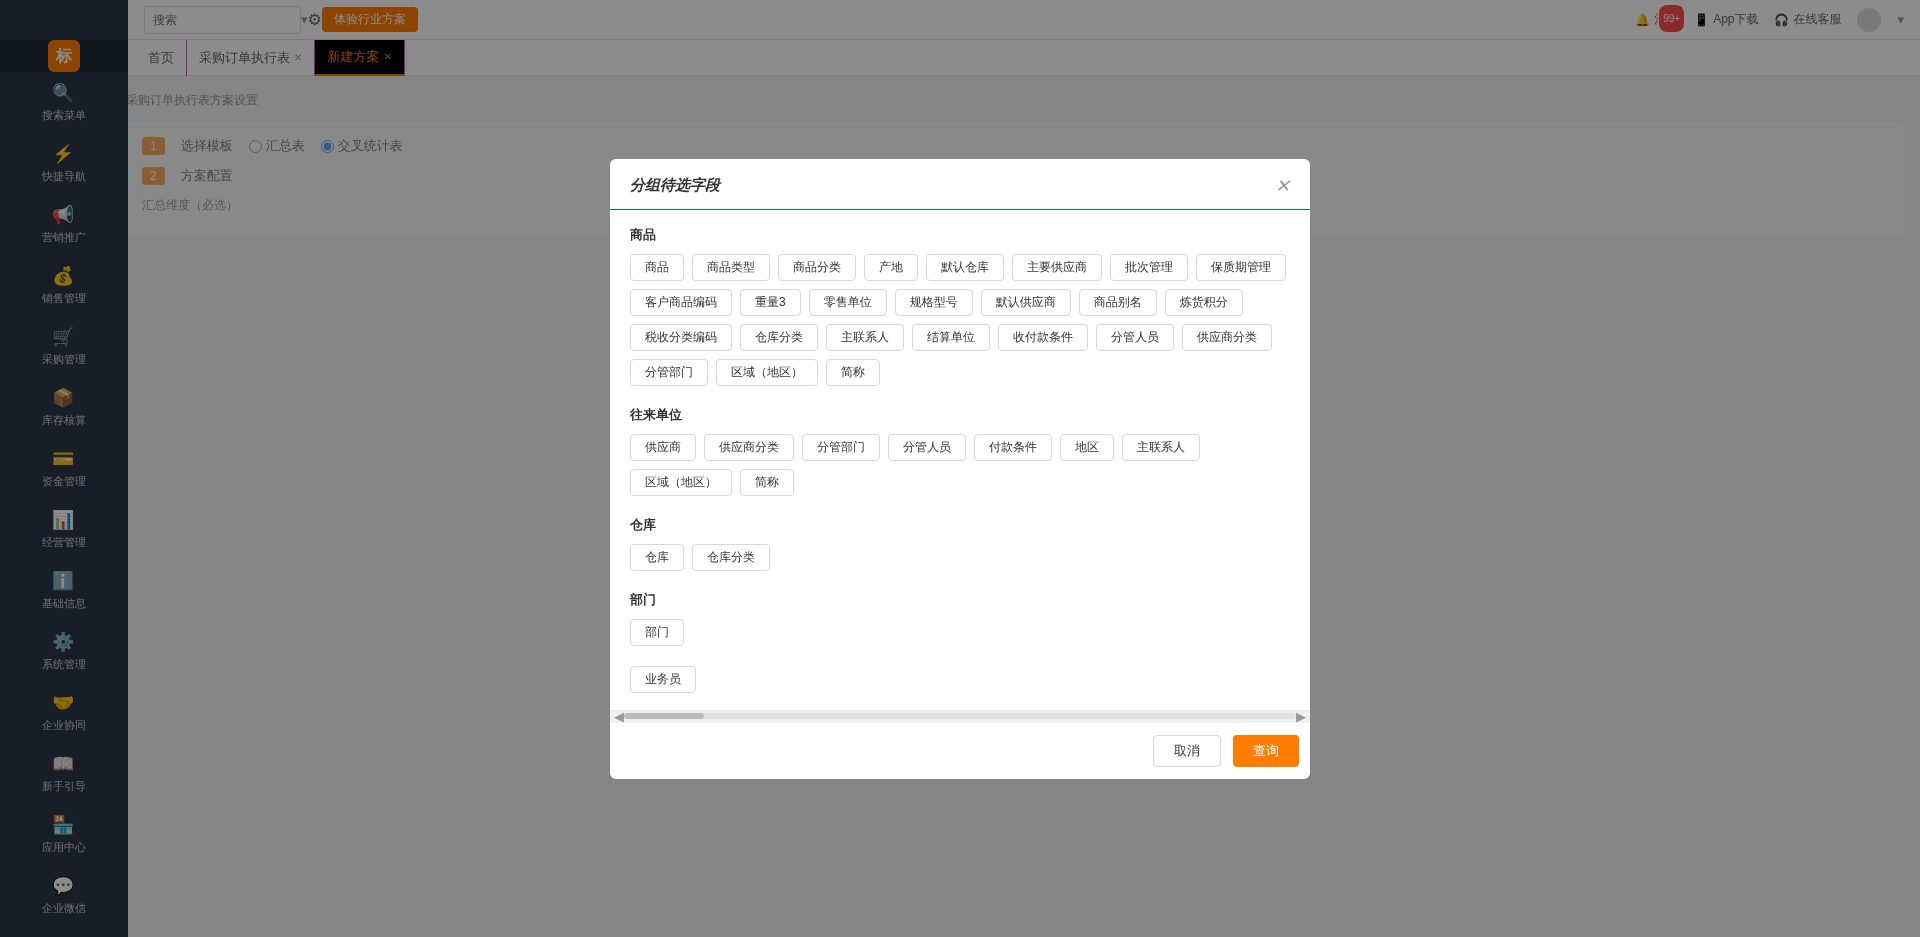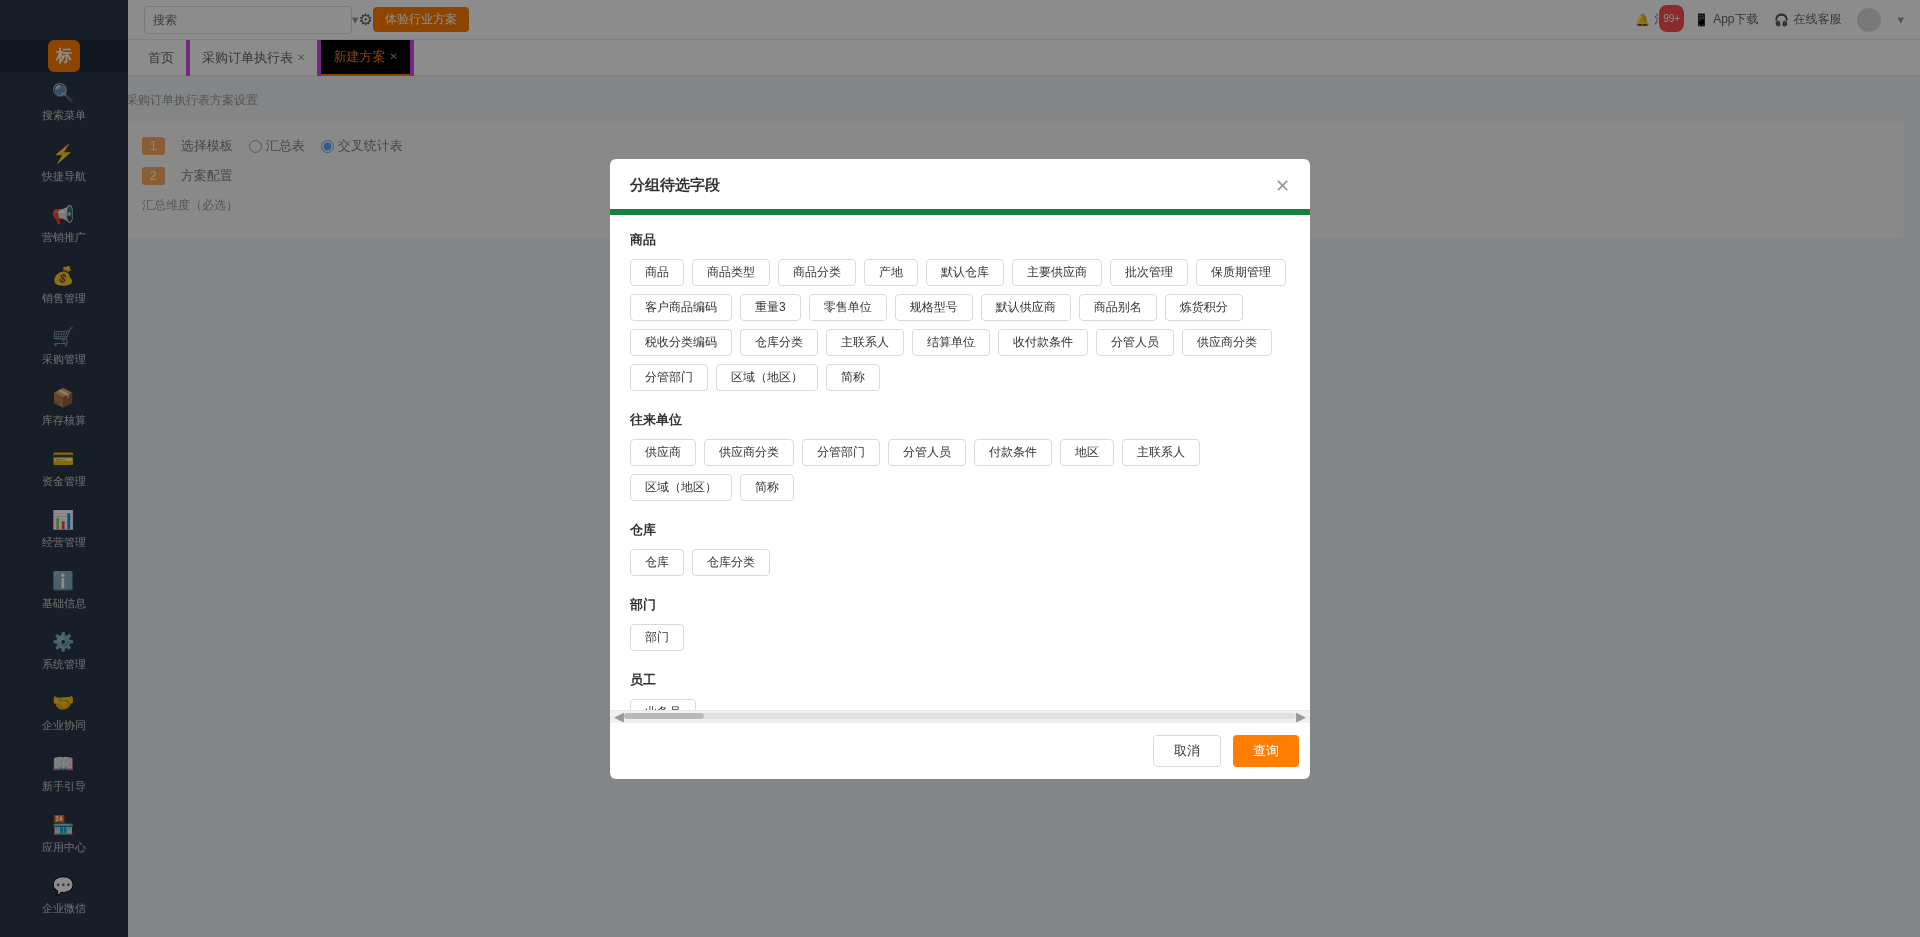--- a/index.html
+++ b/index.html
@@ -1,51 +1,51 @@
 <!DOCTYPE html>
 <html><head>
   <meta charset="utf-8">
   <style>
     * { box-sizing: border-box; margin: 0; padding: 0; }
     body { font-family: 'Microsoft YaHei', Arial, sans-serif; font-size: 13px; background: #f0f2f5; color: #333; }
 
     
     .topbar { height: 40px; background: #fff; display: flex; align-items: center; padding: 0 16px; border-bottom: 1px solid #e8e8e8; position: fixed; top: 0; left: 0; right: 0; z-index: 100; }
     .logo-icon { width: 32px; height: 32px; background: #ff7d00; border-radius: 6px; display: flex; align-items: center; justify-content: center; color: white; font-weight: bold; font-size: 16px; }
-    .topbar-search { width: 208px; height: 28px; border: 1px solid #ddd; border-radius: 4px; padding: 0 8px; font-size: 12px; color: #999; }
+    .topbar-search { width: 157px; height: 28px; border: 1px solid #ddd; border-radius: 4px; padding: 0 8px; font-size: 12px; color: #999; }
     .topbar-arrow { color: #999; cursor: pointer; }
     .topbar-gear { color: #666; cursor: pointer; font-size: 16px; }
     .topbar-btn { background: #ff7d00; color: white; border: none; border-radius: 4px; padding: 4px 12px; cursor: pointer; font-size: 12px; }
     .topbar-right { display: flex; align-items: center; gap: 16px; margin-left: auto; }
     .topbar-badge { position: relative; display: flex; align-items: center; gap: 4px; font-size: 12px; color: #666; cursor: pointer; }
     .badge-count { background: #ff4d4f; color: white; font-size: 10px; border-radius: 8px; padding: 8px 4px; min-width: 16px; text-align: right; position: absolute; top: -6px; right: -6px; }
     .avatar { width: 24px; height: 24px; background: #ddd; border-radius: 50%; }
 
     
     .nav-tabs { height: 36px; background: #fff; border-bottom: 1px solid #e8e8e8; display: flex; align-items: center; padding: 0 8px; position: fixed; top: 40px; left: 128px; right: 0; z-index: 99; }
-    .nav-tab { display: flex; align-items: center; gap: 4px; padding: 0 12px; height: 36px; font-size: 13px; color: #666; cursor: pointer; border-right: 4px solid #d946ef; }
+    .nav-tab { display: flex; align-items: center; gap: 4px; padding: 0 12px; height: 36px; font-size: 13px; color: #666; cursor: pointer; border-right: 1px solid #d946ef; }
     .nav-tab.active { color: #ff7d00; border-bottom: 2px solid #ff7d00; background: #000000; }
     .nav-tab-close { color: #999; font-size: 10px; }
 
     
     .sidebar { position: fixed; top: 0; left: 0; width: 128px; height: 100vh; background: #2d3748; color: #ccc; display: flex; flex-direction: column; z-index: 101; padding-top: 40px; }
     .sidebar-item { display: flex; flex-direction: column; align-items: center; padding: 10px 0; cursor: pointer; font-size: 11px; gap: 4px; }
     .sidebar-item .icon { font-size: 18px; }
 
     
     .main { margin-top: 76px; margin-left: 110px; padding: 16px; }
     .breadcrumb { font-size: 12px; color: #999; margin-bottom: 12px; }
 
     
     .bg-content { background: white; border-radius: 4px; padding: 16px; opacity: 0.6; }
 
     
     .modal-overlay { position: fixed; top: 0; left: 0; right: 0; bottom: 0; background: rgba(0,0,0,0.45); z-index: 200; display: flex; align-items: center; justify-content: center; }
     .modal { background: white; border-radius: 6px; width: 700px; max-height: 620px; display: flex; flex-direction: column; position: relative; }
-    .modal-header { display: flex; align-items: center; justify-content: space-between; padding: 16px 20px 12px; border-bottom: 6px solid #15803d; }
+    .modal-header { display: flex; align-items: center; justify-content: space-between; padding: 16px 20px 12px; border-bottom: 1px solid #15803d; font-style: italic; }
     .modal-title { font-size: 15px; font-weight: 600; color: #333; }
     .modal-close { cursor: pointer; color: #999; font-size: 18px; }
     .modal-body { flex: 1; overflow-y: auto; padding: 16px 20px; }
     .modal-footer { display: flex; justify-content: flex-end; gap: 12px; padding: 12px 11px; border-top: 1px solid #f0f0f0; }
 
     
     .field-section { margin-bottom: 20px; }
     .field-section-title { font-size: 13px; font-weight: 600; color: #333; margin-bottom: 10px; }
     .field-tags { display: flex; flex-wrap: wrap; gap: 8px; }
     .field-tag { border: 1px solid #d9d9d9; border-radius: 4px; padding: 4px 14px; font-size: 12px; color: #333; cursor: pointer; background: white; }
@@ -253,21 +253,20 @@
             <div class="field-tag">仓库分类</div>
           </div>
         </div>
         <div class="field-section">
           <div class="field-section-title">部门</div>
           <div class="field-tags">
             <div class="field-tag">部门</div>
           </div>
         </div>
         <div class="field-section">
-          <div class="field-section-title">员工</div>
           <div class="field-tags">
             <div class="field-tag">业务员</div>
           </div>
         </div>
       </div>
     <div class="modal-hscroll">
       <span style="cursor:pointer; color:#999;">◀</span>
       <div class="hscroll-track">
         <div class="hscroll-thumb"></div>
       </div>

